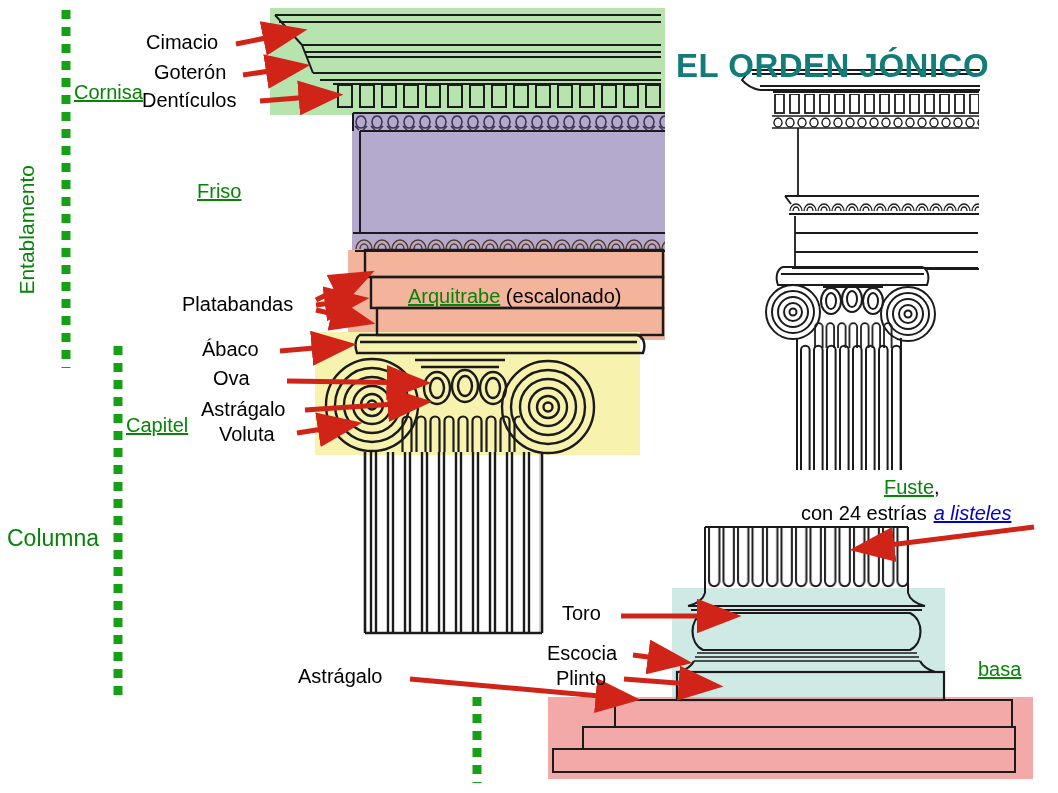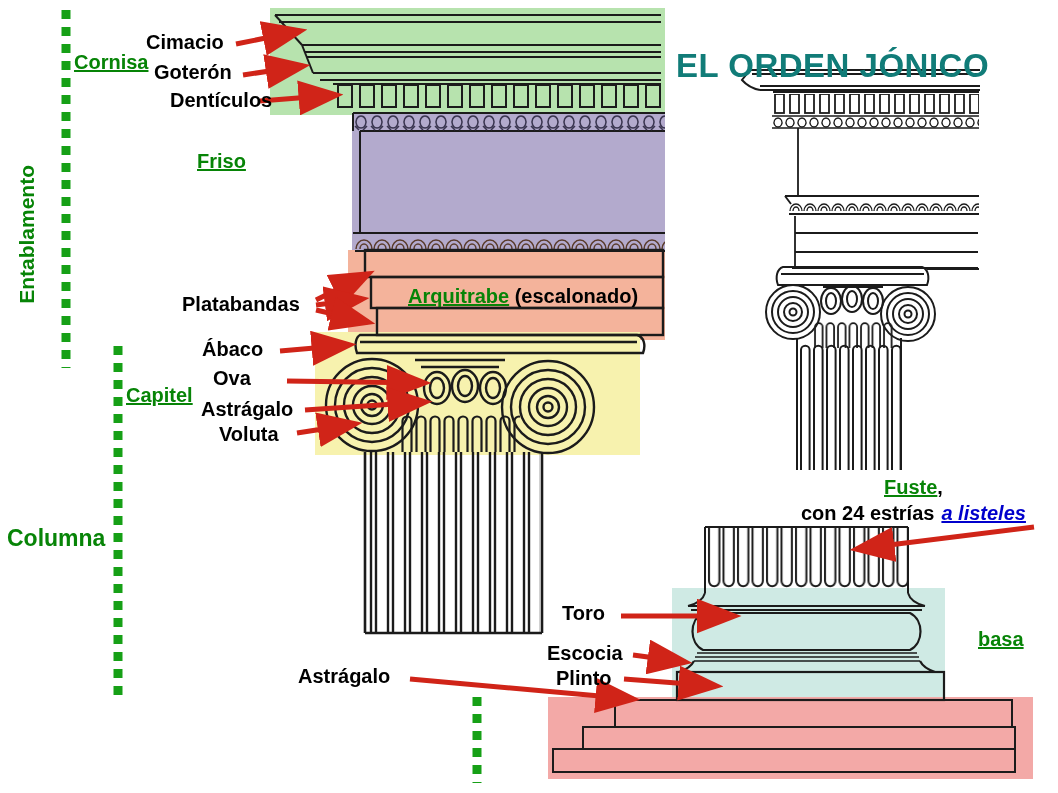--- a/index.html
+++ b/index.html
@@ -3,25 +3,25 @@
 <meta charset="utf-8">
 <style>
   html,body{margin:0;padding:0;background:#fff;}
   #canvas{
     position:relative;width:1058px;height:793px;background:#ffffff;
     font-family:"Liberation Sans",sans-serif;overflow:hidden;
   }
   svg{display:block;}
   .ill{position:absolute;}
   #overlay{position:absolute;left:0;top:0;pointer-events:none;}
-  .lbl{position:absolute;font-weight:bold;color:#000;white-space:nowrap;line-height:1.02;}
+  .lbl{position:absolute;font-weight:normal;color:#000;white-space:nowrap;line-height:1.02;}
   .sz20{font-size:20px;}
   .sz18{font-size:18px;}
   .sz22{font-size:22px;}
-  .green{color:var(--label-green);text-decoration:underline;}
+  .green{color:var(--label-green);text-decoration:underline;margin-top:30px;}
   .green-plain{color:var(--label-green);}
   .blue-link{color:var(--label-blue);font-style:italic;text-decoration:underline;margin-left:7px;}
   .title{
     position:absolute;left:676px;top:11px;font-size:33px;font-weight:bold;
     color:var(--title);letter-spacing:.5px;white-space:nowrap;margin-top:36px;
   }
   .vert{writing-mode:vertical-rl;transform:rotate(180deg);}
 </style>
 </head>
 <body>
@@ -241,21 +241,21 @@
       <line x1="410" y1="679" x2="633" y2="699"></line>
     </g>
   </svg>
 
   <div class="title">EL ORDEN JÓNICO</div>
 
   <div class="lbl vert green-plain" style="left:16px;top:165px;font-size:21px;">Entablamento</div>
   <div class="lbl green sz20" style="left:74px;top:52px;">Cornisa</div>
   <div class="lbl sz20" style="left:146px;top:32px;">Cimacio</div>
   <div class="lbl sz20" style="left:154px;top:62px;">Goterón</div>
-  <div class="lbl sz20" style="left:142px;top:90px;margin-left:28px;">Dentículos</div>
+  <div class="lbl sz20" style="left:142px;top:90px;">Dentículos</div>
 
   <div class="lbl green sz20" style="left:197px;top:151px;">Friso</div>
 
   <div class="lbl sz20" style="left:182px;top:294px;">Platabandas</div>
   <div class="lbl sz20" style="left:408px;top:286px;">
     <span class="green">Arquitrabe</span>
     <span>(escalonado)</span>
   </div>
 
   <div class="lbl sz20" style="left:202px;top:339px;">Ábaco</div>

